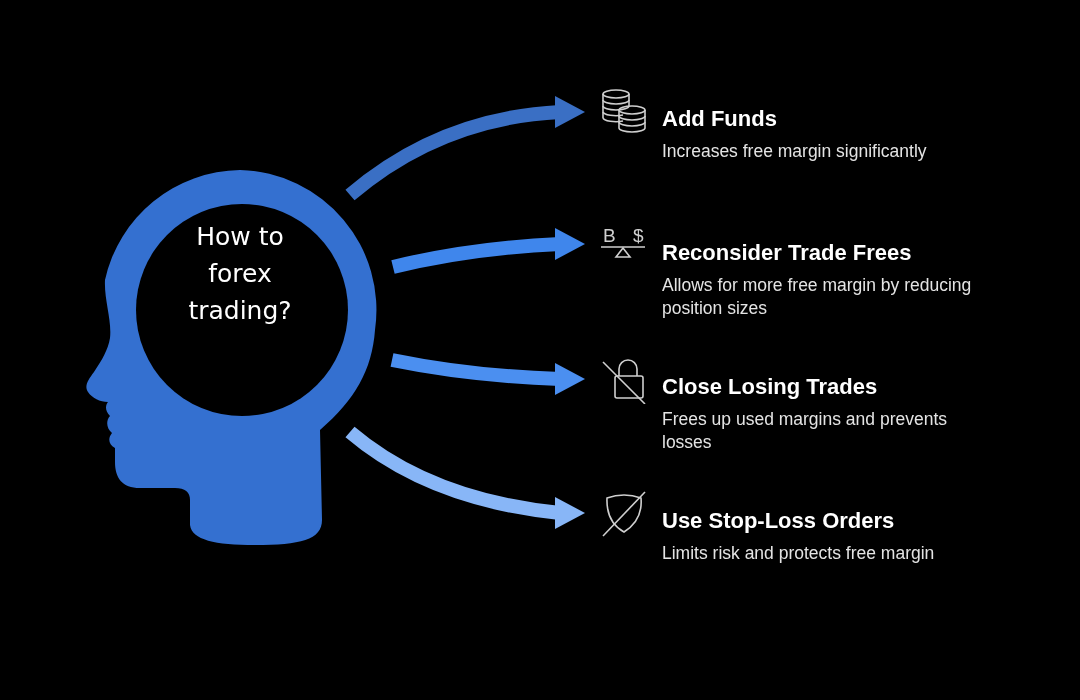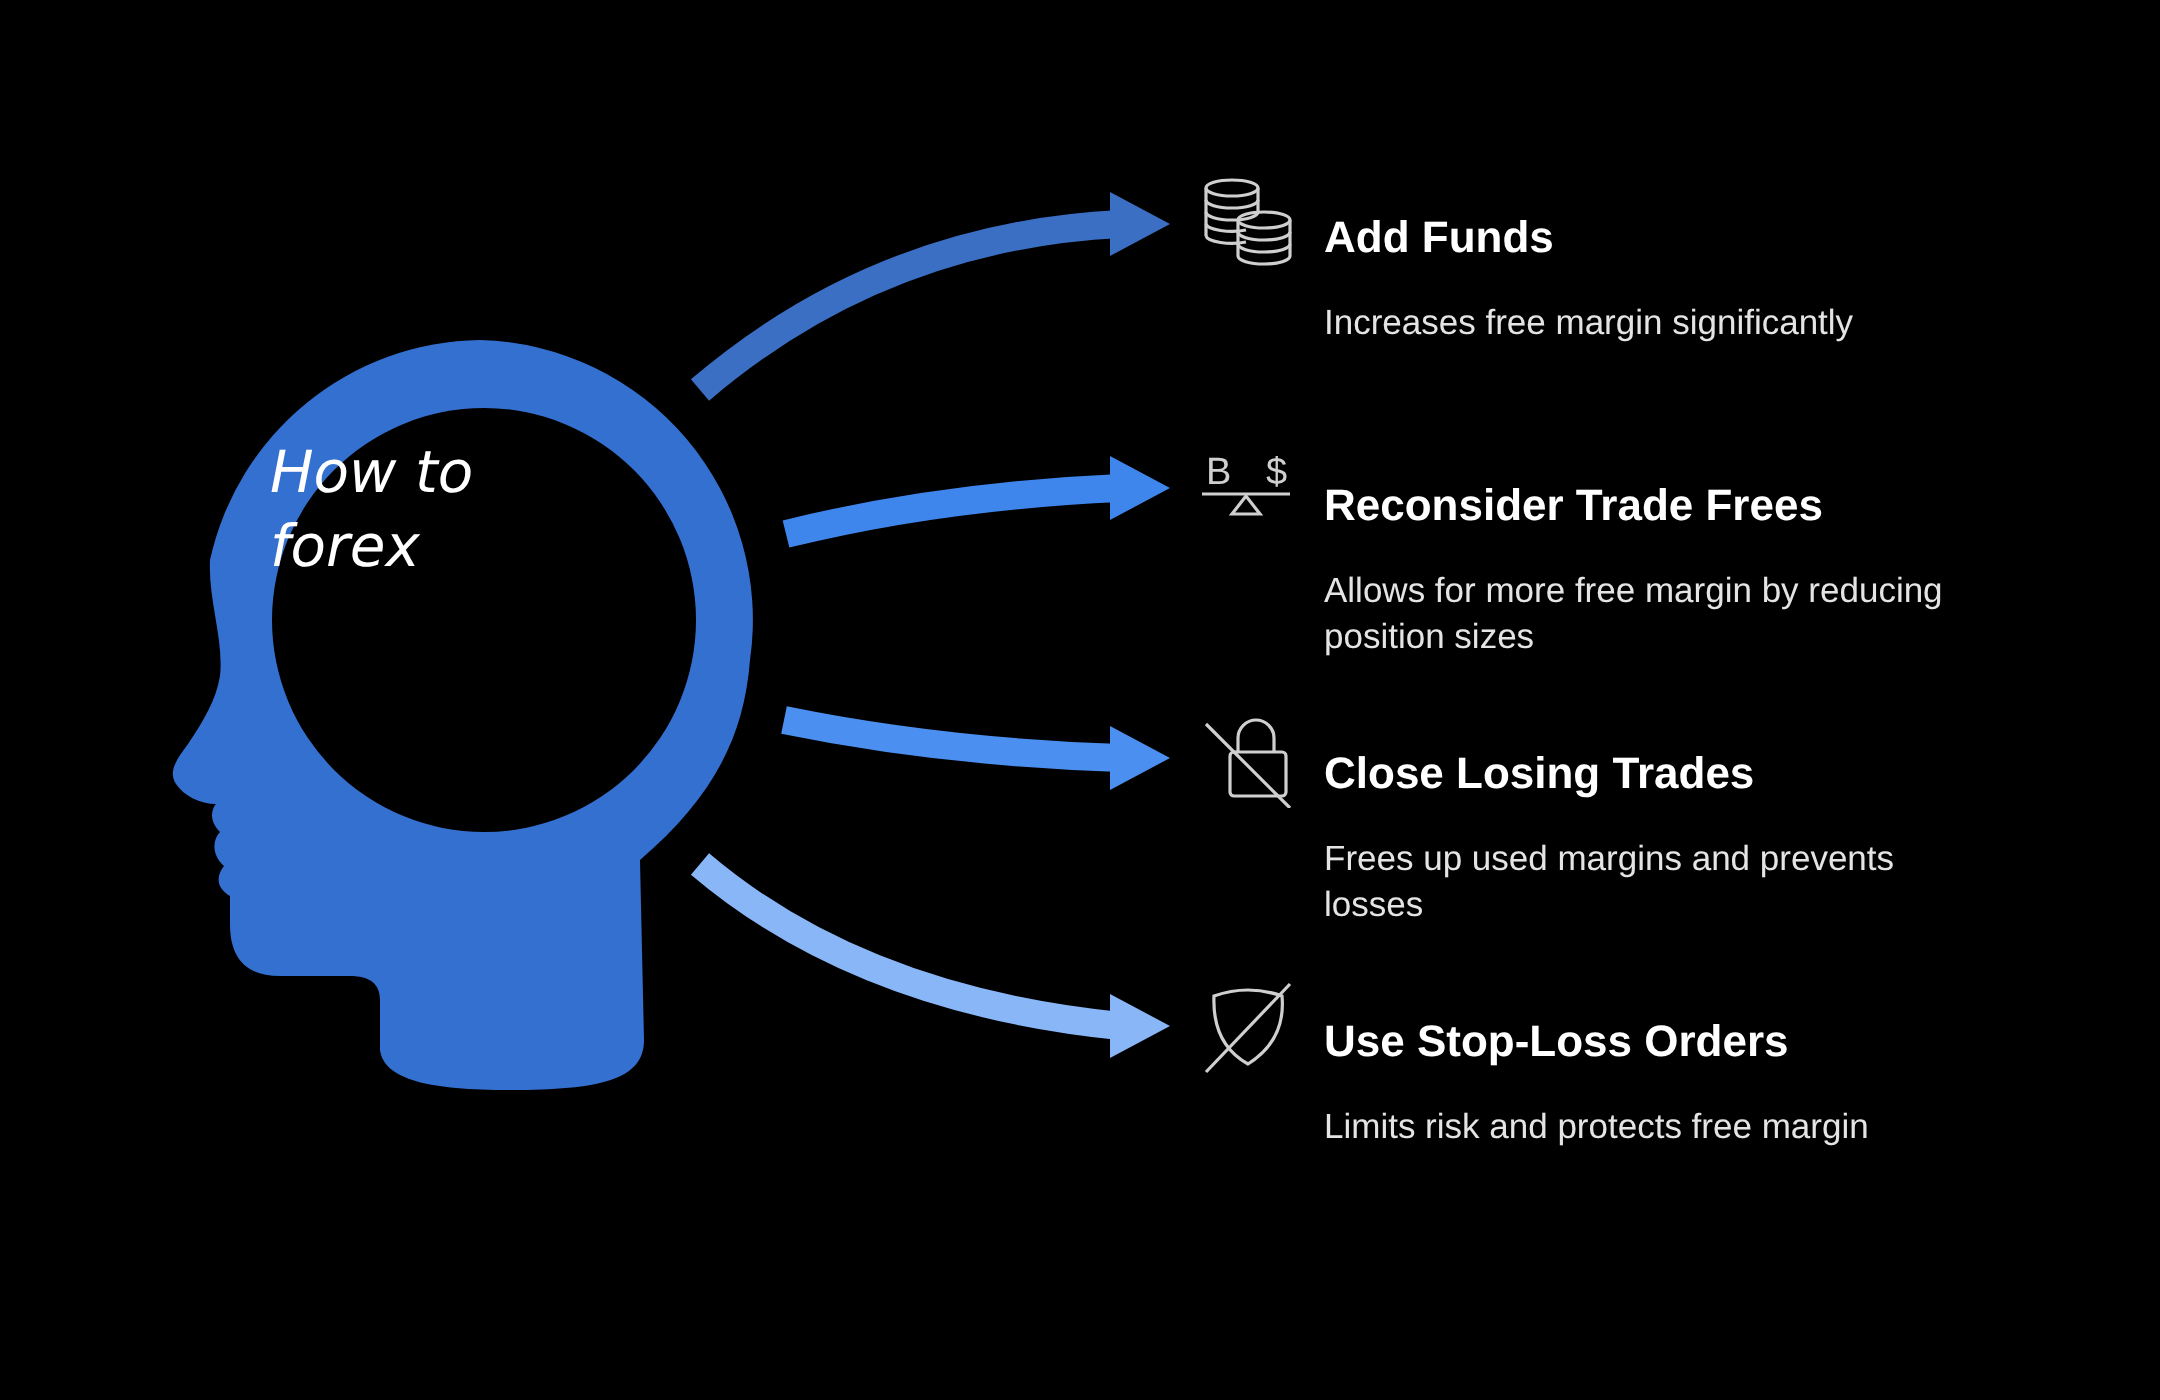--- a/index.html
+++ b/index.html
@@ -1,27 +1,27 @@
 <!DOCTYPE html>
 <html><head>
   <meta charset="utf-8">
   <style>
     html, body { margin: 0; padding: 0; background: #000; }
     body { width: 1080px; height: 700px; position: relative; overflow: hidden; font-family: "Liberation Sans", sans-serif; }
     #diagram { position: absolute; left: 0; top: 0; width: 1080px; height: 700px; }
     .head-text {
       position: absolute; left: 135px; top: 218px; width: 210px;
-      text-align: left; color: #ffffff;
-      font-family: "DejaVu Sans", sans-serif; font-size: 29px; line-height: 37px; font-style: italic;
+      text-align: center; color: #ffffff;
+      font-family: "DejaVu Sans", sans-serif; font-size: 25px; line-height: 37px;
     }
     .head-text span { display: block; }
     .item { position: absolute; left: 600px; width: 420px; }
     .item .icon { position: absolute; left: 0; top: 0; width: 48px; height: 48px; }
     .item .title { position: absolute; left: 62px; top: 6px; color: #fff; font-weight: bold; font-size: 22px; white-space: nowrap; margin-top: 12px; }
-    .item .desc { position: absolute; left: 62px; top: 52px; color: #e4e4e4; font-size: 17.5px; line-height: 23px; width: 330px; margin-top: 10px; }
+    .item .desc { position: absolute; left: 62px; top: 52px; color: #e4e4e4; font-size: 17.5px; line-height: 23px; width: 330px; }
   </style>
 </head>
 <body>
 
 <svg id="diagram" viewBox="0 0 1080 700" width="1080" height="700" xmlns="http://www.w3.org/2000/svg">
 
   <g>
     <path fill="#3470d0" d="
       M 240 170
       A 140 140 0 0 1 375 330
@@ -59,20 +59,21 @@
   </g>
   <g>
     <path d="M 350 432 Q 430 500 560 513" stroke="#88b6f7" stroke-width="14" fill="none"></path>
     <polygon points="555,497 585,513 555,529" fill="#88b6f7"></polygon>
   </g>
 </svg>
 
 <div class="head-text">
   <span>How to</span>
   <span>forex</span>
+  <span>trading?</span>
 </div>
 
 <div class="item" style="top:88px;">
   <svg class="icon" viewBox="0 0 48 48">
     <g fill="none" stroke="#cfcfcf" stroke-width="1.6">
       <ellipse cx="16" cy="6" rx="13" ry="4"></ellipse>
       <path d="M3 6 v24 M29 6 v12"></path>
       <path d="M3 12 a13 4 0 0 0 26 0"></path>
       <path d="M3 18 a13 4 0 0 0 26 0"></path>
       <path d="M3 24 a13 4 0 0 0 20 3"></path>

